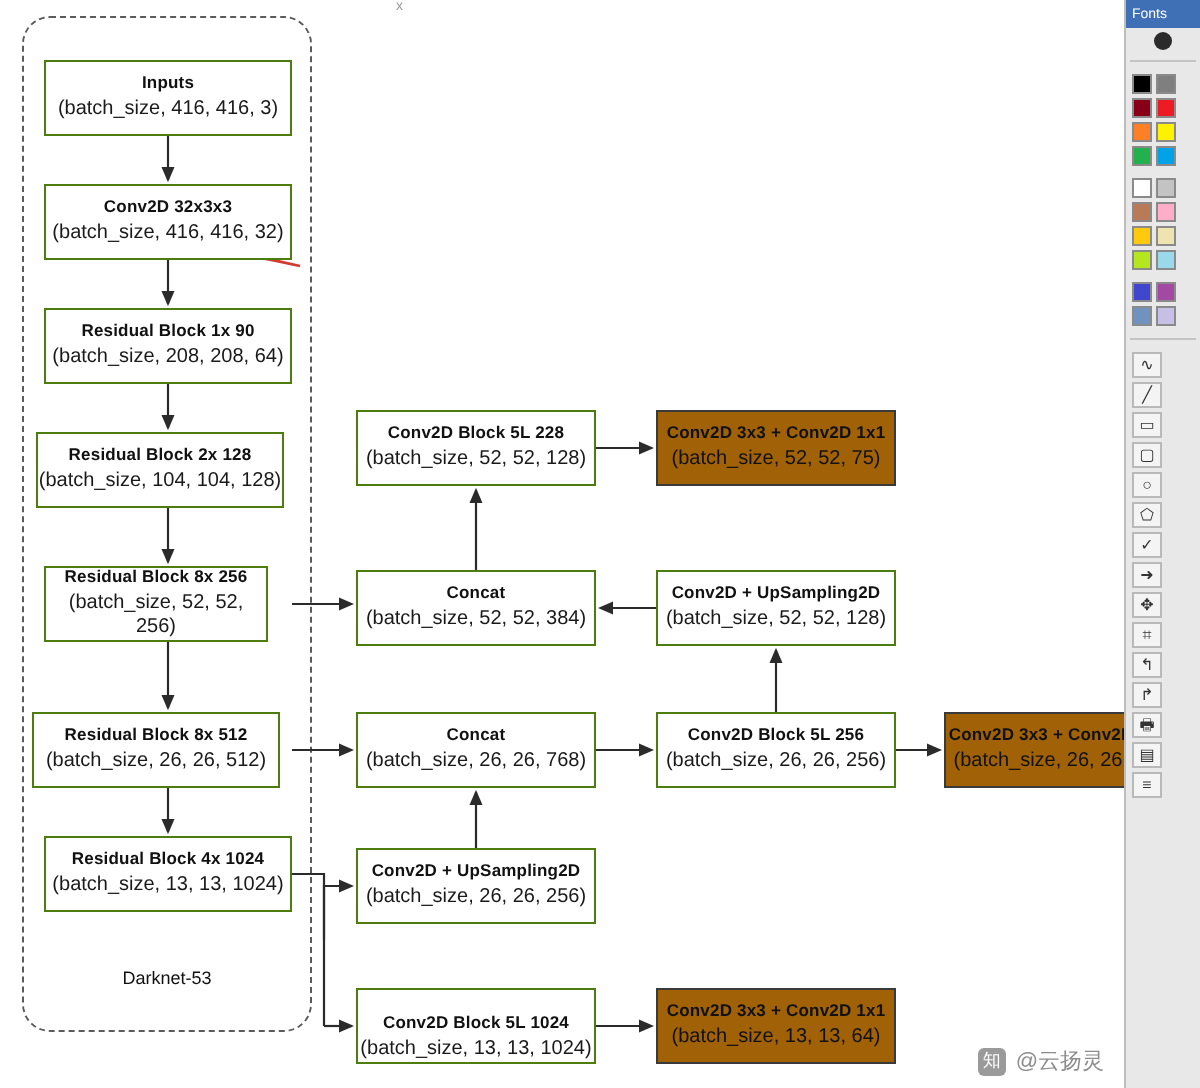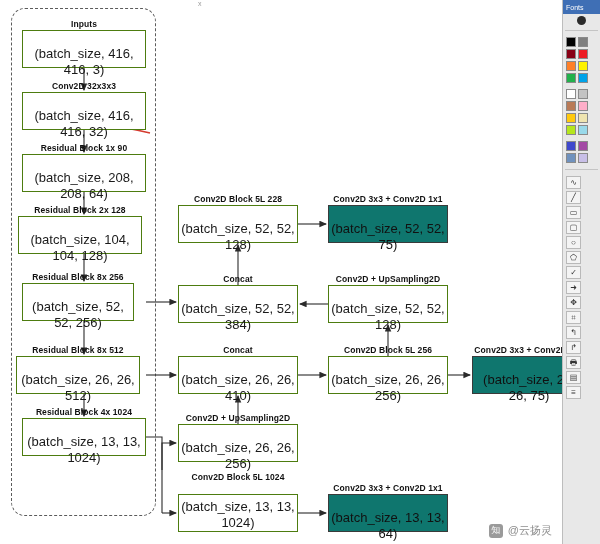--- a/index.html
+++ b/index.html
@@ -20,22 +20,22 @@
     background:#ffffff;
     display:flex;
     flex-direction:column;
     align-items:center;
     justify-content:center;
     text-align:center;
     line-height:1.25;
     color:#111;
   }
   .node .t1{font-size:8.5px;font-weight:bold;letter-spacing:.1px;}
-  .node .t2{font-size:13px;margin-top:16px;color:#1a1a1a;}
-  .node.pink{background:#0f766e;border-color:#3a3a3a;}
+  .node .t2{font-size:10px;margin-top:2px;color:#1a1a1a;}
+  .node.pink{background:#a16207;border-color:#3a3a3a;}
   .node.pink .t1,.node.pink .t2{color:#111;}
 
   
   .darknet{
     position:absolute;
     left:11px;top:8px;width:145px;height:508px;
     border:1px dashed #5b5b5b;
     border-radius:14px;
     box-sizing:border-box;
   }
@@ -88,20 +88,21 @@
   .mark{position:absolute;}
 </style>
 </head>
 <body>
 
 <div id="canvas">
 
   <div class="stray">x</div>
 
   <div class="darknet"></div>
+  <div class="darknet-label">Darknet-53</div>
 
   <svg class="arrows" viewBox="0 0 600 544">
     <defs>
       <marker id="ah" markerWidth="7" markerHeight="7" refX="6" refY="3" orient="auto">
         <path d="M0,0 L7,3 L0,6 z" fill="#2b2b2b"></path>
       </marker>
     </defs>
     <g stroke="#2b2b2b" stroke-width="1.1" fill="none" marker-end="url(#ah)">
 
       <line x1="84" y1="68" x2="84" y2="90"></line>
@@ -179,21 +180,21 @@
       <div class="node" style="left: 178px; top: 205px; width: 120px; height: 38px;">
         <div class="t1">Conv2D Block 5L  228</div>
         <div class="t2">(batch_size, 52, 52, 128)</div>
       </div>
       <div class="node" style="left: 178px; top: 285px; width: 120px; height: 38px;">
         <div class="t1">Concat</div>
         <div class="t2">(batch_size, 52, 52, 384)</div>
       </div>
       <div class="node" style="left: 178px; top: 356px; width: 120px; height: 38px;">
         <div class="t1">Concat</div>
-        <div class="t2">(batch_size, 26, 26, 410)</div>
+        <div class="t2">(batch_size, 26, 26, 768)</div>
       </div>
       <div class="node" style="left: 178px; top: 424px; width: 120px; height: 38px;">
         <div class="t1">Conv2D + UpSampling2D</div>
         <div class="t2">(batch_size, 26, 26, 256)</div>
       </div>
       <div class="node" style="left: 178px; top: 494px; width: 120px; height: 38px; justify-content: flex-end;">
         <div class="t1">Conv2D Block 5L  1024</div>
         <div class="t2">(batch_size, 13, 13, 1024)</div>
       </div>
       <div class="node" style="left: 328px; top: 285px; width: 120px; height: 38px;">

